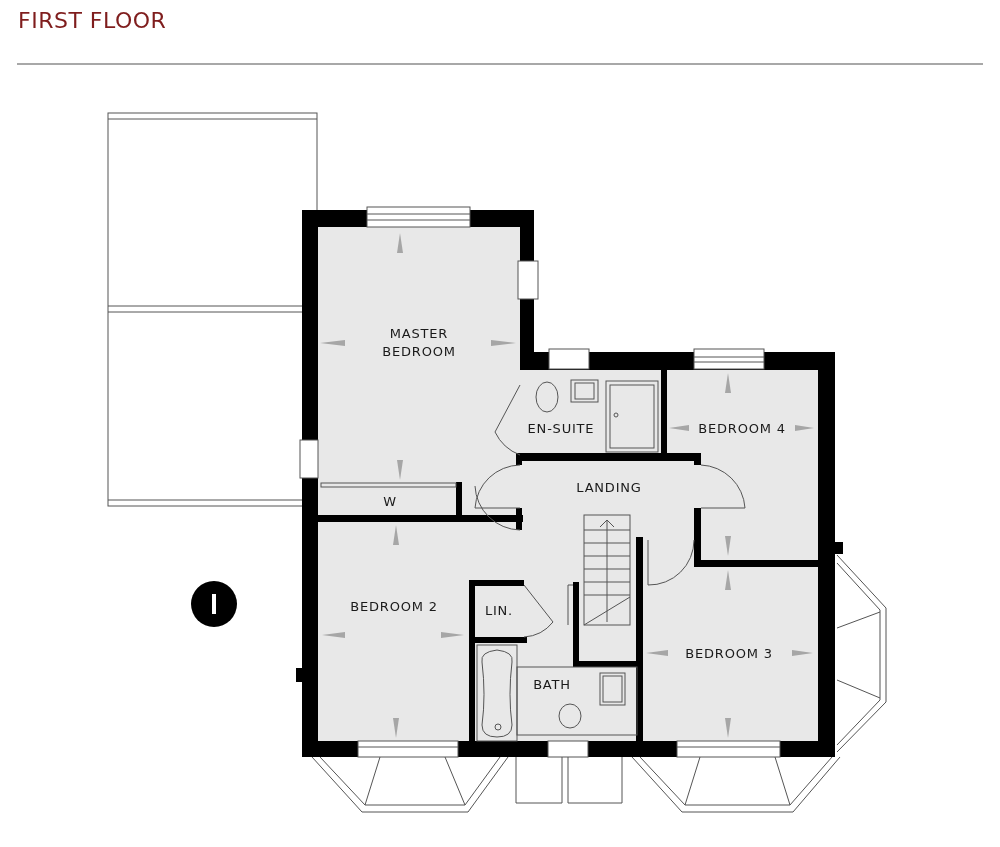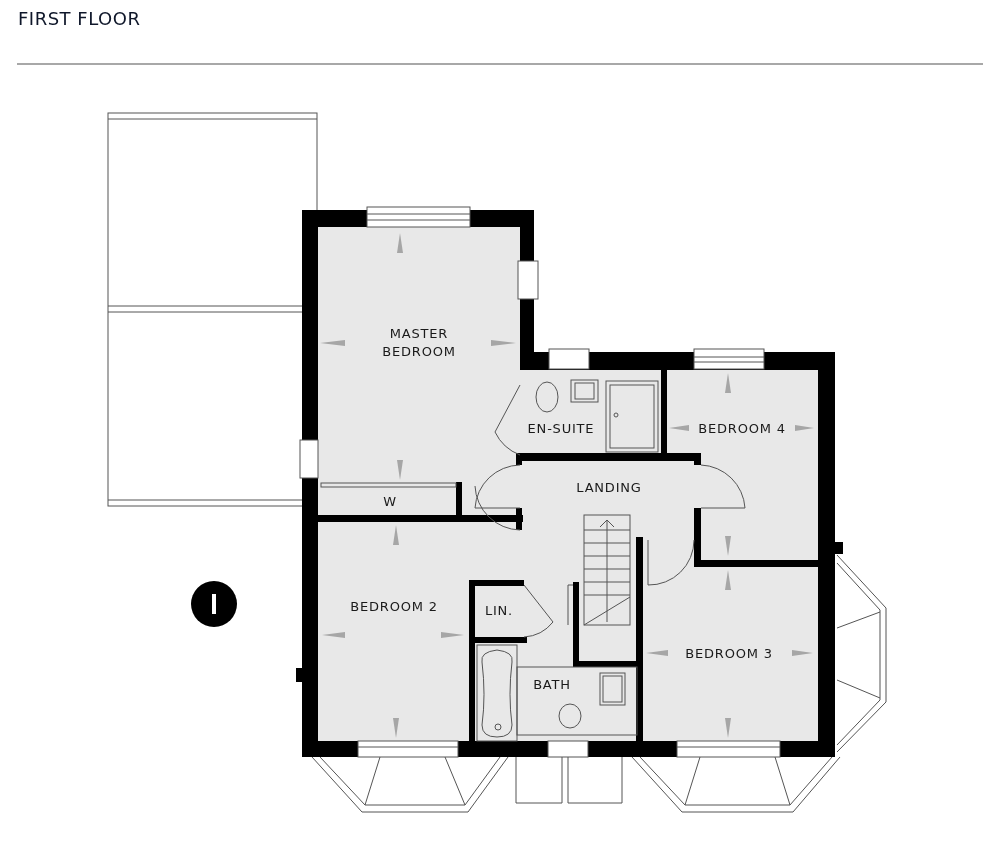--- a/index.html
+++ b/index.html
@@ -1,17 +1,17 @@
 <!DOCTYPE html>
 <html><head>
 <meta charset="utf-8">
 <style>
   html, body { margin: 0; padding: 0; background: #ffffff; }
   body { width: 1000px; height: 847px; position: relative; overflow: hidden; font-family: "Liberation Sans", sans-serif; }
-  .title { position: absolute; left: 18px; top: 8px; font-size: 18px; color: #0f172a; letter-spacing: 0.5px; font-family: "DejaVu Sans", sans-serif; font-weight: normal; }
+  .title { position: absolute; left: 18px; top: 8px; font-size: 22px; color: #7f1d1d; letter-spacing: 0.5px; font-family: "DejaVu Sans", sans-serif; font-weight: normal; }
   .rule { position: absolute; left: 17px; top: 63px; width: 966px; height: 2px; background: #a8a8a8; }
   svg.plan { position: absolute; left: 0; top: 0; }
   .lbl { font-family: "DejaVu Sans", sans-serif; font-size: 13px; fill: #1a1a1a; letter-spacing: 0.8px; }
 </style>
 </head>
 <body>
 
 <div class="title">FIRST FLOOR</div>
 <div class="rule"></div>
 

